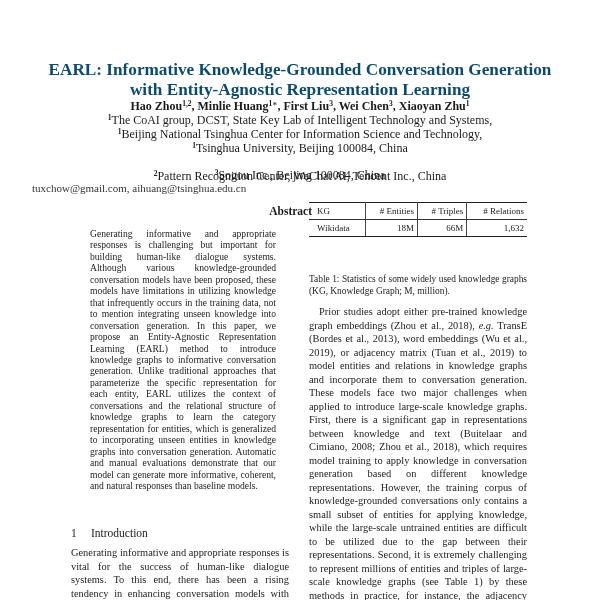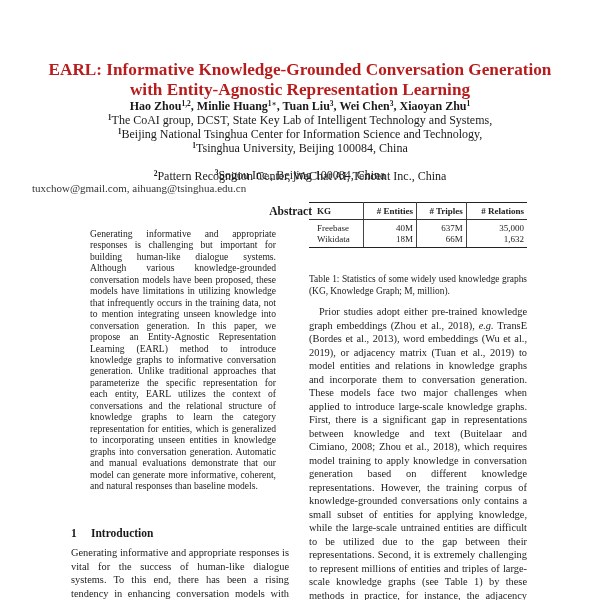--- a/index.html
+++ b/index.html
@@ -3,21 +3,21 @@
 <meta charset="utf-8">
 <style>
   html, body { margin: 0; padding: 0; background: #ffffff; }
   body {
     width: 600px; height: 600px; overflow: hidden; position: relative;
     font-family: "Liberation Serif", "DejaVu Serif", serif; color: #1a1a1a;
   }
   .abs { position: absolute; }
   .title {
     top: 60px; left: 40px; width: 520px; text-align: center;
-    font-weight: bold; font-size: 17.2px; line-height: 20px; color: #b91c1c;
+    font-weight: bold; font-size: 17.2px; line-height: 20px; color: #0c4a6e;
   }
   .authors {
     top: 99px; left: 40px; width: 520px; text-align: center;
     font-weight: bold; font-size: 12px; line-height: 14px;
   }
   .affil {
     left: 40px; width: 520px; text-align: center;
     font-size: 12px; line-height: 14px;
   }
   .email {
@@ -28,37 +28,37 @@
   sup { font-size: 7.5px; vertical-align: 4px; line-height: 0; font-weight: bold; }
   .abstract-head {
     top: 205px; left: 82px; width: 230px; text-align: right;
     font-weight: bold; font-size: 11.5px;
   }
   .abstract-body {
     top: 228px; left: 90px; width: 186px;
     font-size: 9.6px; line-height: 11.45px; text-align: justify; color: #222;
   }
   .sec-head {
-    top: 527px; left: 71px; font-weight: bold; font-size: 11.5px;
+    top: 527px; left: 71px; font-weight: normal; font-size: 11.5px;
   }
   .sec-head .num { display: inline-block; width: 20px; }
   .intro-body {
     top: 546px; left: 71px; width: 218px;
     font-size: 10.4px; line-height: 13.5px; text-align: justify; color: #222;
   }
   .right-col {
     left: 309px; width: 218px;
     font-size: 10.4px; line-height: 13.5px; text-align: justify; color: #222;
   }
   table.kg {
     position: absolute; top: 202px; left: 309px; width: 218px;
     border-collapse: collapse; font-size: 9px; color: #222;
   }
   table.kg th {
-    font-weight: bold; padding: 3px 3px 3px 3px; text-align: right;
+    font-weight: normal; padding: 3px 3px 3px 3px; text-align: right;
     border-top: 1.3px solid #222; border-bottom: 0.8px solid #333; margin-left: 15px;
   }
   table.kg th:first-child { text-align: left; padding-left: 8px; }
   table.kg td { padding: 0px 3px; text-align: right; line-height: 11.2px; }
   table.kg tr:first-child td { padding-top: 3px; }
   table.kg tr:last-child td { padding-bottom: 2px; border-bottom: 1.3px solid #222; }
   table.kg td:first-child { text-align: left; padding-left: 8px; }
   table.kg .vr { border-right: 0.8px solid #444; }
   .caption {
     top: 274px; left: 309px; width: 218px;
@@ -69,21 +69,21 @@
   i { }
 </style>
 </head>
 <body>
 
 <div class="abs title">EARL: Informative Knowledge-Grounded Conversation Generation with Entity-Agnostic Representation Learning</div>
 
 <div class="abs authors">
   <span>Hao Zhou</span><sup>1,2</sup>,
   <span>Minlie Huang</span><sup>1∗</sup>,
-  <span>Tuan Liu</span><sup>3</sup>,
+  <span>First Liu</span><sup>3</sup>,
   <span>Wei Chen</span><sup>3</sup>,
   <span>Xiaoyan Zhu</span><sup>1</sup>
 </div>
 
 <div class="abs affil" style="top:113px"><sup>1</sup><span>The CoAI group, DCST, State Key Lab of Intelligent Technology and Systems,</span></div>
 <div class="abs affil" style="top:127px"><sup>1</sup><span>Beijing National Tsinghua Center for Information Science and Technology,</span></div>
 <div class="abs affil" style="top:141px"><sup>1</sup><span>Tsinghua University, Beijing 100084, China</span></div>
 <div class="abs affil" style="top:169px"><sup>2</sup><span>Pattern Recognition Center, WeChat AI, Tencent Inc., China</span></div>
 <div class="abs affil" style="top:168px"><sup>3</sup><span>Sogou Inc., Beijing 100084, China</span></div>
 
@@ -101,26 +101,20 @@
   <thead>
     <tr>
       <th class="vr">KG</th>
       <th class="vr"># Entities</th>
       <th class="vr"># Triples</th>
       <th># Relations</th>
     </tr>
   </thead>
   <tbody>
     <tr>
-      <td class="vr">Freebase</td>
-      <td class="vr">40M</td>
-      <td class="vr">637M</td>
-      <td>35,000</td>
-    </tr>
-    <tr>
       <td class="vr">Wikidata</td>
       <td class="vr">18M</td>
       <td class="vr">66M</td>
       <td>1,632</td>
     </tr>
   </tbody>
 </table>
 
 <div class="abs caption">Table 1: Statistics of some widely used knowledge graphs (KG, Knowledge Graph; M, million).</div>
 

